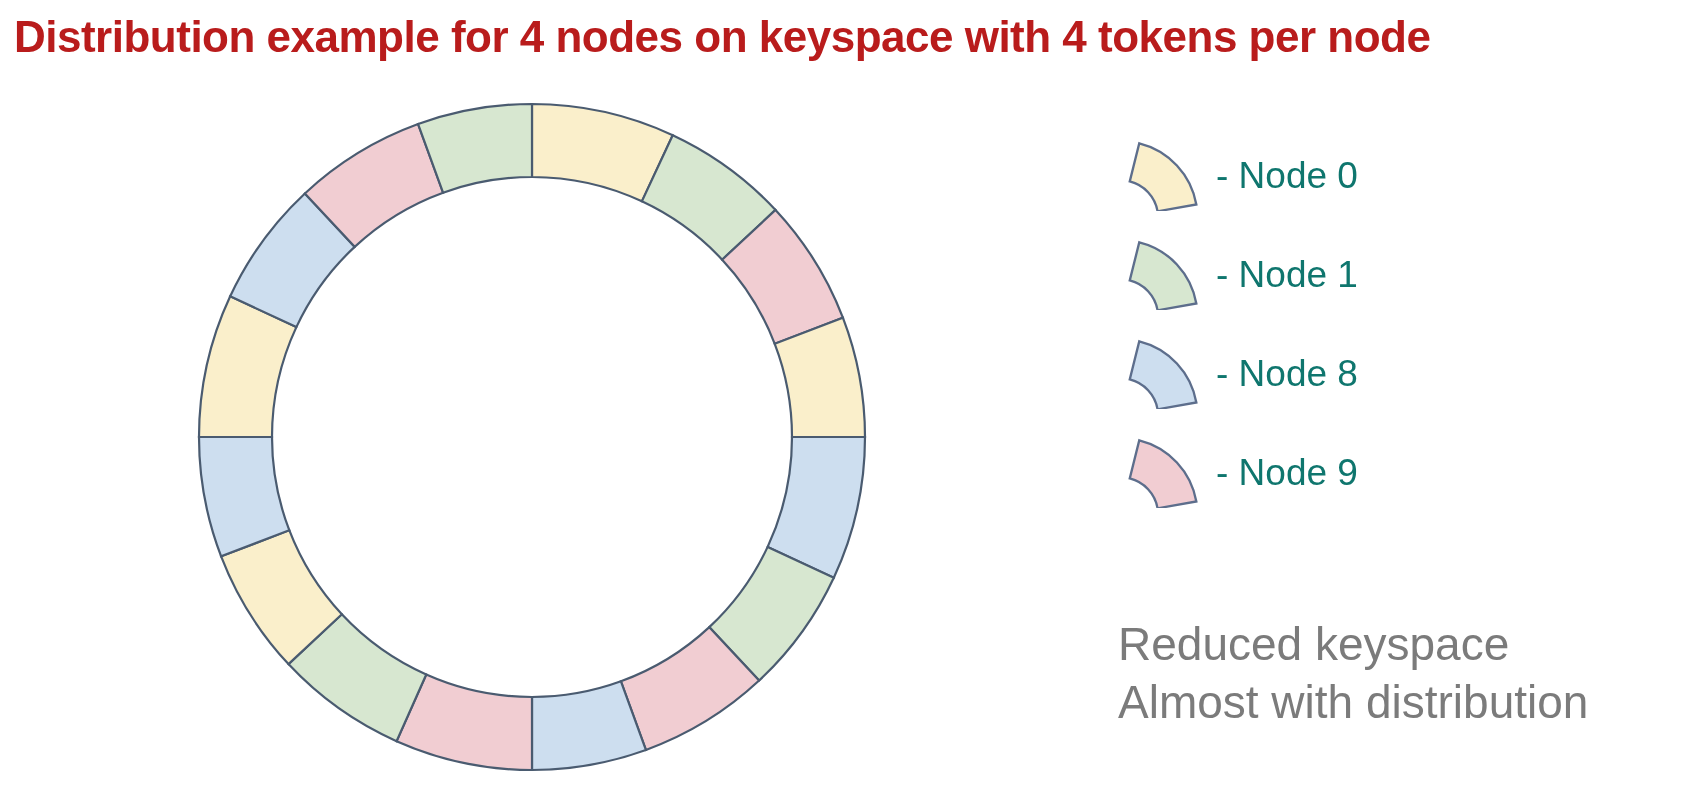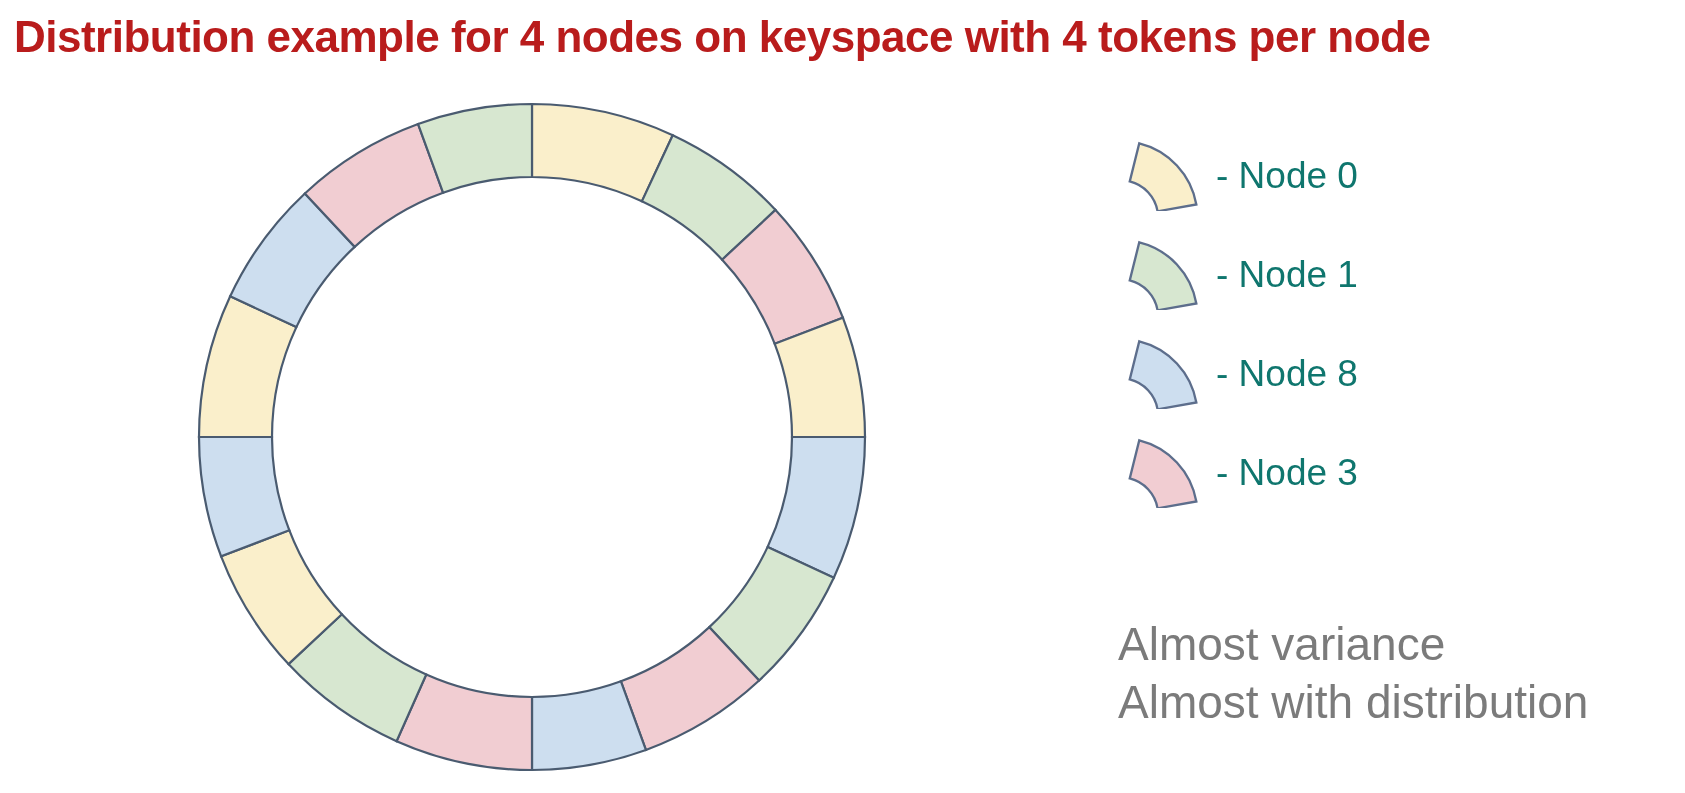--- a/index.html
+++ b/index.html
@@ -94,22 +94,22 @@
     <div class="legend-row">
       <svg viewBox="12 0 74 72">
           <path d="M 24.61 2.35 A 79 79 0 0 1 83.30 65.28 L 43.42 72.31 A 38.5 38.5 0 0 0 14.81 41.64 Z" fill="#CDDEEF" stroke="#5D6E8C" stroke-width="2.4"></path>
         </svg>
       <span class="legend-label">- Node 8</span>
     </div>
     <div class="legend-row">
       <svg viewBox="12 0 74 72">
           <path d="M 24.61 2.35 A 79 79 0 0 1 83.30 65.28 L 43.42 72.31 A 38.5 38.5 0 0 0 14.81 41.64 Z" fill="#F1CDD2" stroke="#5D6E8C" stroke-width="2.4"></path>
         </svg>
-      <span class="legend-label">- Node 3</span>
+      <span class="legend-label">- Node 9</span>
     </div>
   </div>
 
   <div class="annotation" style="color: rgb(123, 123, 123);">
-    <div>Almost variance</div>
+    <div>Reduced keyspace</div>
     <div>Almost with distribution</div>
   </div>
 
 </div>
 
 </body></html>

